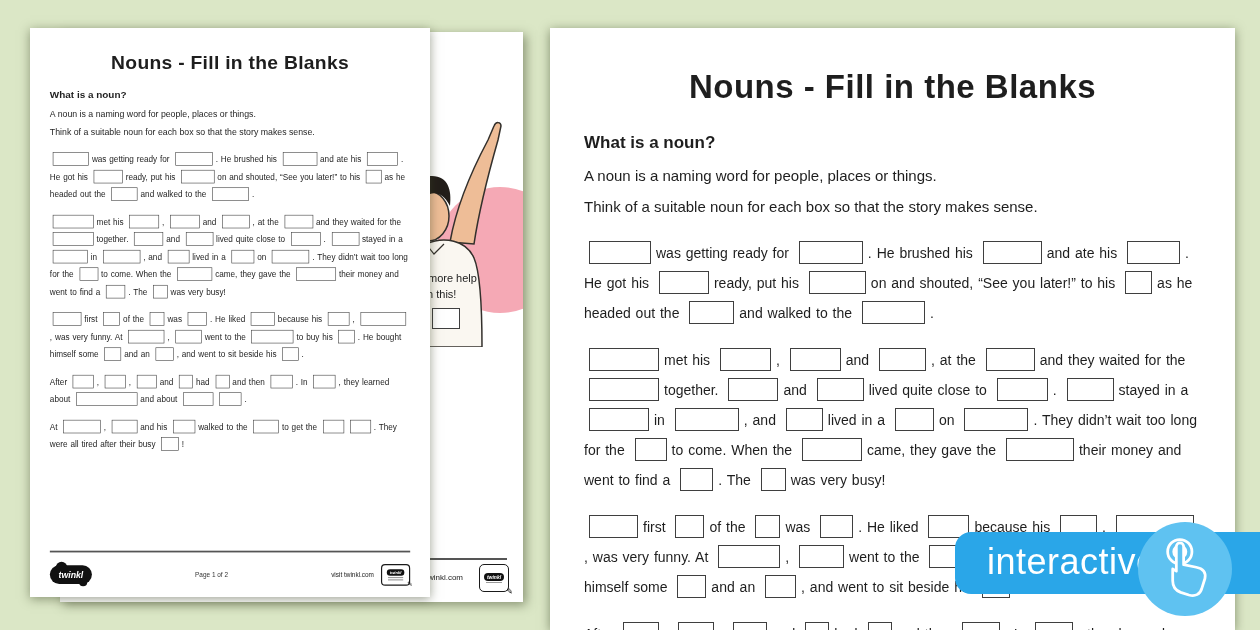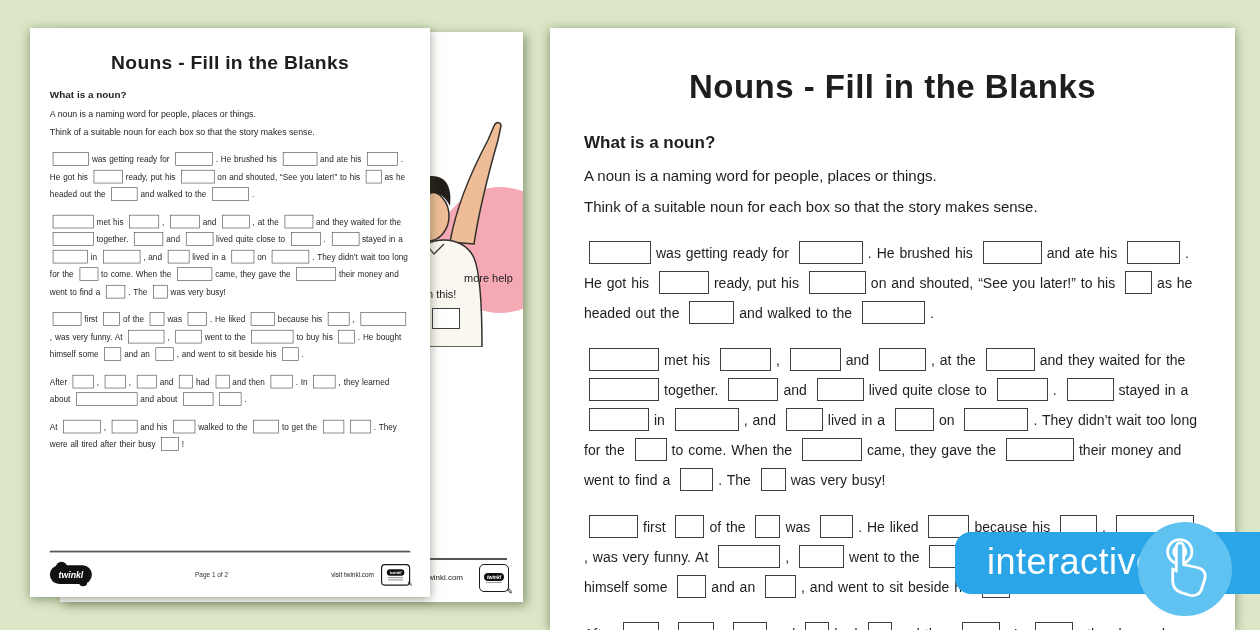--- a/index.html
+++ b/index.html
@@ -78,21 +78,21 @@
 
   <div class="page-back">
     <svg class="p2-ill" viewBox="0 0 160 235" xmlns="http://www.w3.org/2000/svg">
       <circle cx="122" cy="138" r="63" fill="#f5a9b5"></circle>
       <path d="M72 130 C78 96 94 58 110 28 L116 14 C118 9 123 10 123 14 L120 28 C112 56 102 92 96 132 Z" fill="#eebd97" stroke="#33302c" stroke-width="1.5"></path>
       <ellipse cx="50" cy="104" rx="21" ry="25" fill="#eebd97" stroke="#33302c" stroke-width="1.5"></ellipse>
       <path d="M29 100 C26 72 44 64 54 64 C70 64 74 78 72 94 C66 82 58 80 52 82 C40 84 34 90 29 100 Z" fill="#221d19"></path>
       <path d="M12 235 C14 178 26 142 48 132 C66 124 88 128 96 146 C102 160 104 196 104 235 Z" fill="#faf7f1" stroke="#33302c" stroke-width="1.5"></path>
       <path d="M48 132 L56 142 L66 132" fill="none" stroke="#33302c" stroke-width="1.2"></path>
     </svg>
-    <span class="p2-frag" style="left:368px;top:240px;margin-left:36px;">more help</span>
+    <span class="p2-frag" style="left:368px;top:240px;">more help</span>
     <span class="p2-frag" style="left:364px;top:256px;">th this!</span>
     <span class="p2-box"></span>
     <div class="p2-rule"></div>
     <span class="p2-visit">visit twinkl.com</span>
     <div class="p2-badge">
       <span class="badge-pill">twinkl</span>
       <span class="badge-line"></span>
       <span class="badge-pencil">✎</span>
     </div>
   </div>

